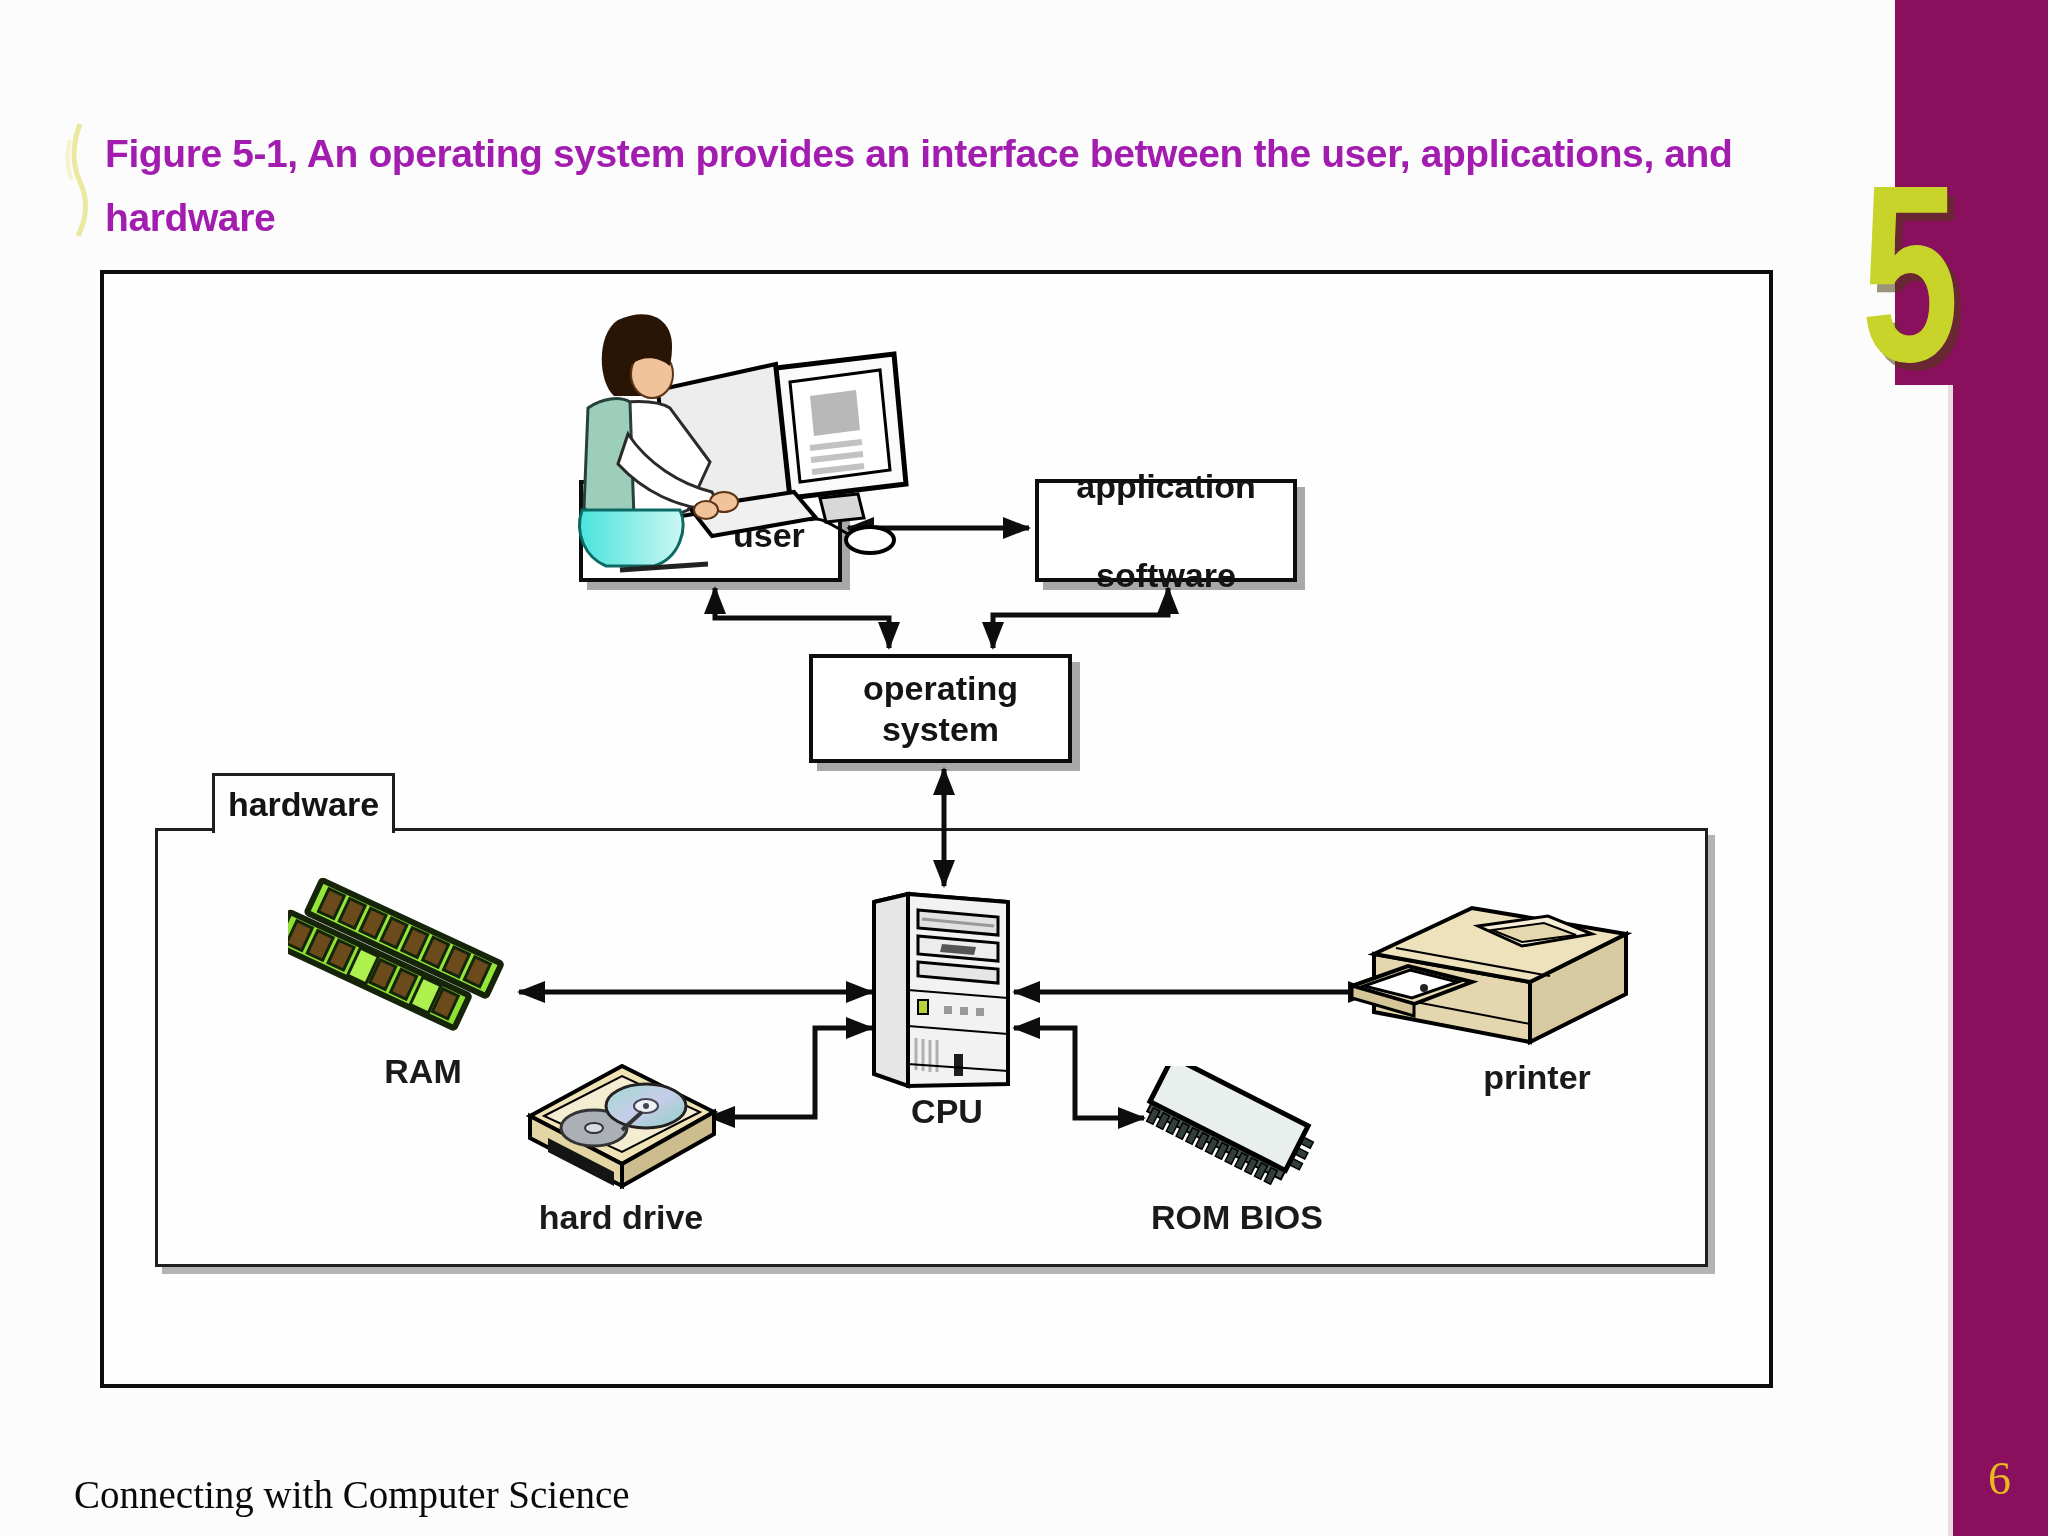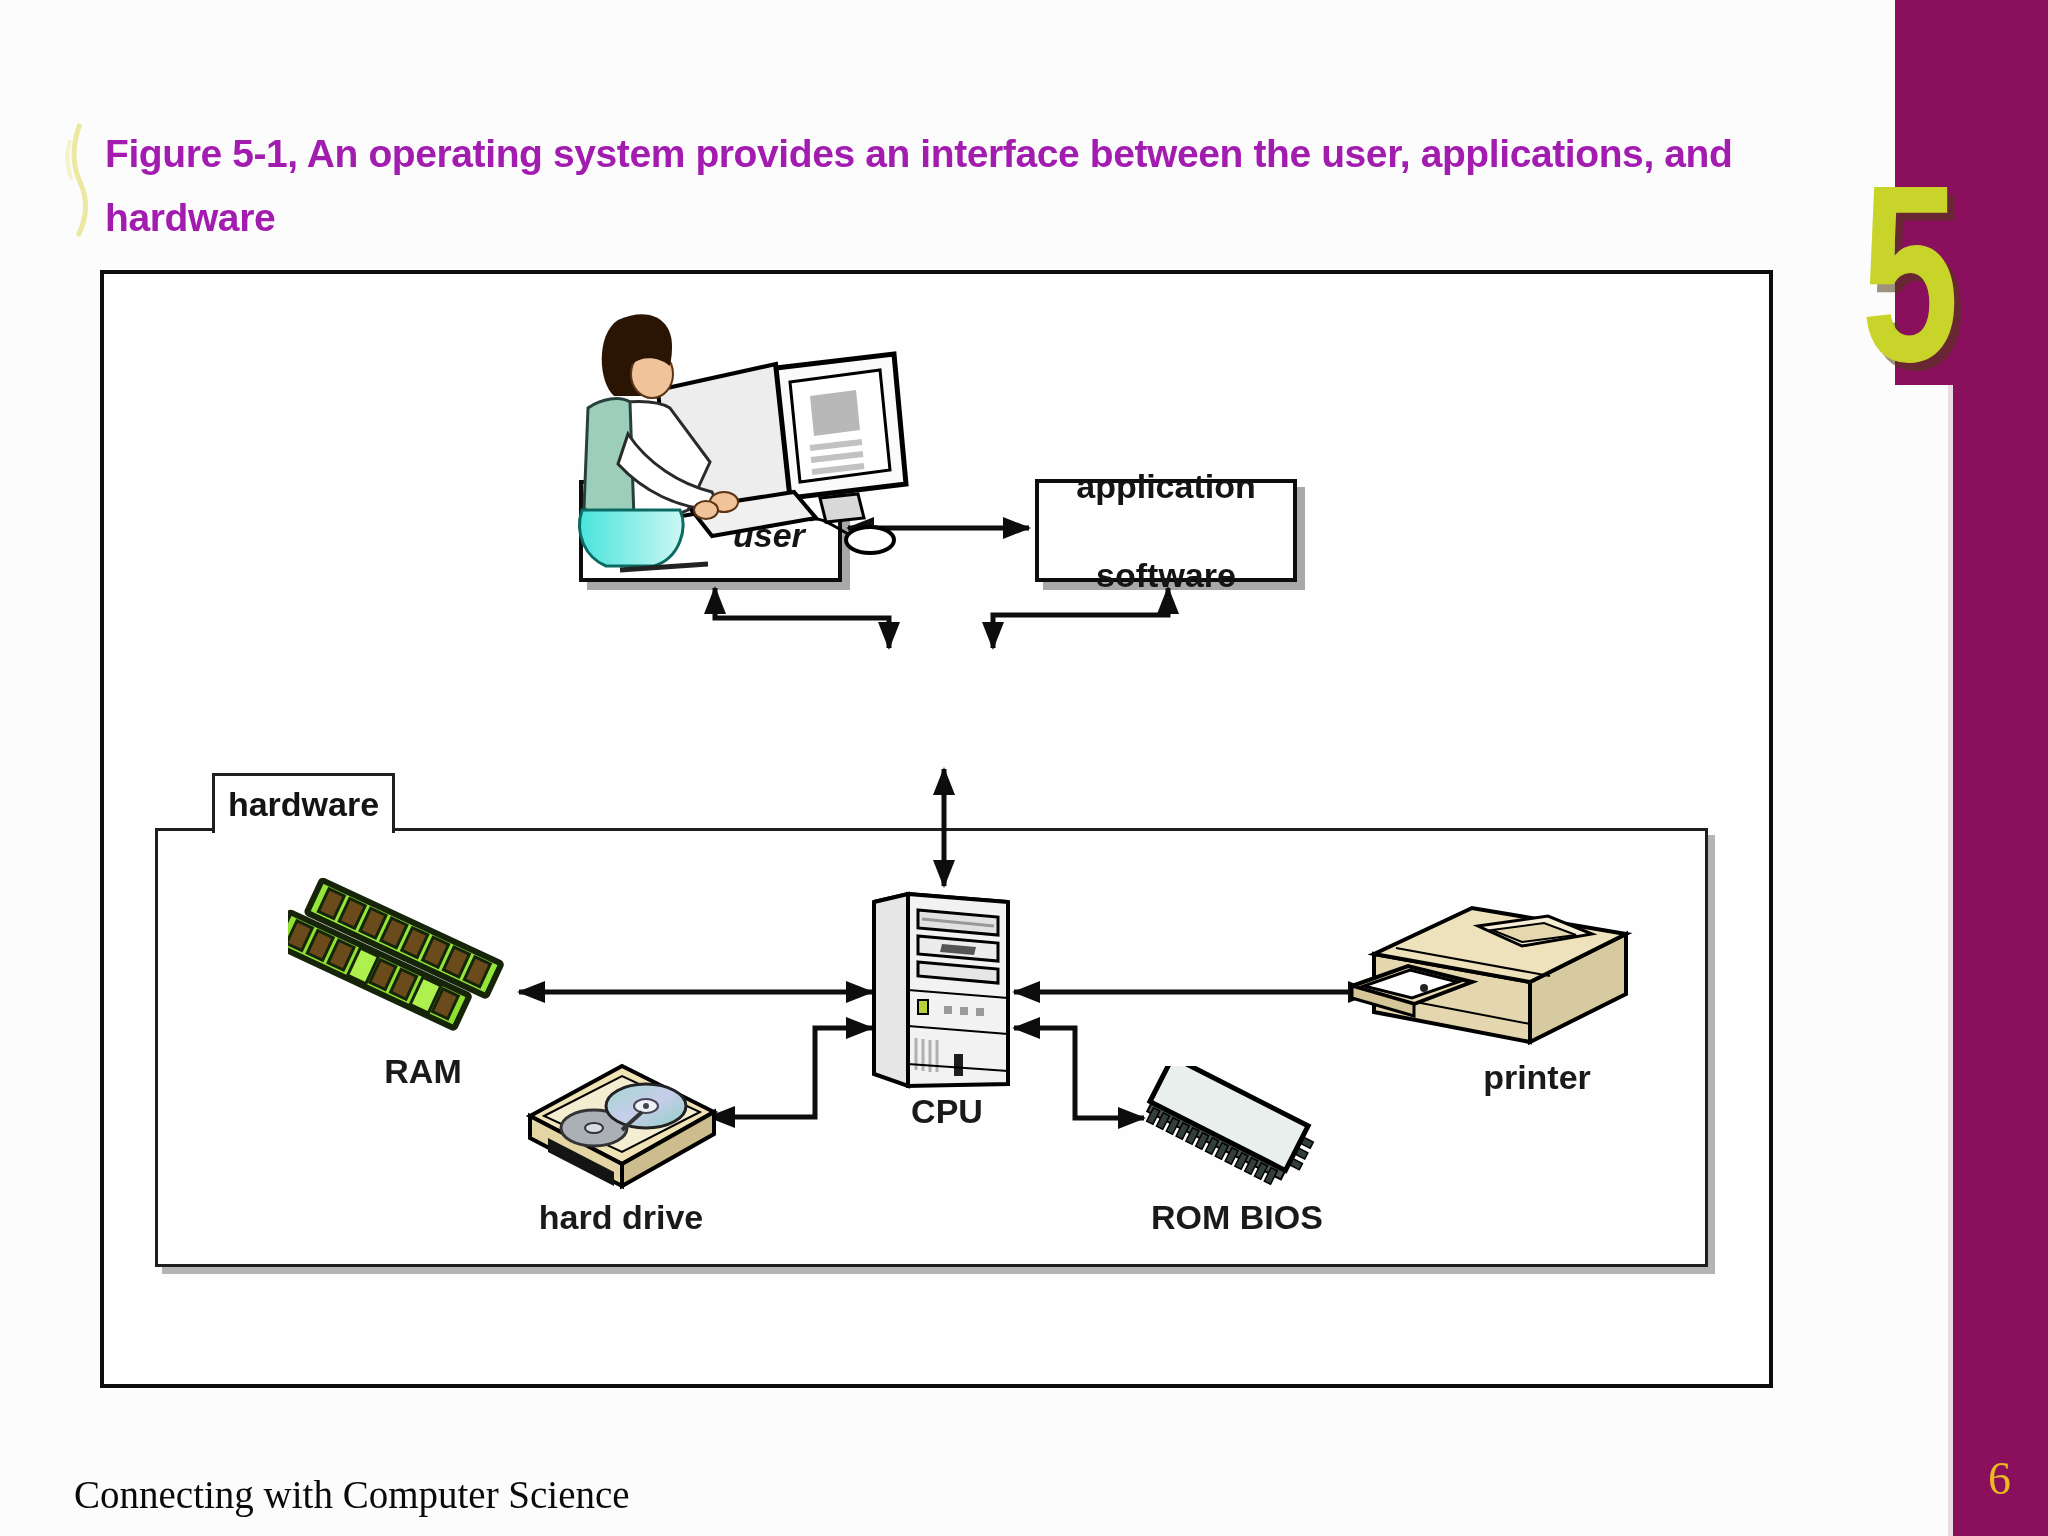--- a/index.html
+++ b/index.html
@@ -23,21 +23,21 @@
     color:#a21caf;font-size:39px;font-weight:600;line-height:64px;letter-spacing:-0.4px;}
   .squiggle{position:absolute;left:56px;top:102px;z-index:1;}
   
   .figure-box{position:absolute;left:100px;top:270px;width:1673px;height:1118px;
     border:4px solid #0d0d0d;background:#fefefe;box-sizing:border-box;z-index:1;}
   .node{position:absolute;background:#fff;border:4px solid #0d0d0d;
     box-sizing:border-box;box-shadow:8px 8px 0 #a8a8a8;z-index:4;
     display:flex;flex-direction:column;justify-content:center;align-items:center;
     font-size:34px;font-weight:600;color:#141414;line-height:41px;text-align:center;}
   .user-box{left:579px;top:480px;width:263px;height:102px;}
-  .user-box .lbl{position:absolute;left:150px;top:31px;font-style:italic;}
+  .user-box .lbl{position:absolute;left:150px;top:31px;}
   .app-box{left:1035px;top:479px;width:262px;height:103px;gap:48px;}
   .os-box{left:809px;top:654px;width:263px;height:109px;}
   .hw-box{position:absolute;left:155px;top:828px;width:1553px;height:439px;
     border:3px solid #1f1f1f;background:#fefefe;box-sizing:border-box;
     box-shadow:7px 7px 0 #b4b4b4;z-index:2;}
   .hw-tab{position:absolute;left:212px;top:773px;width:183px;height:60px;
     border:3px solid #1f1f1f;border-bottom:none;background:#fefefe;
     box-sizing:border-box;z-index:3;display:flex;justify-content:center;
     align-items:center;font-size:34px;font-weight:600;color:#141414;}
   
@@ -93,20 +93,24 @@
       <path d="M1014,1028 L1075,1028 L1075,1118 L1144,1118" marker-start="url(#ah)" marker-end="url(#ah)"></path>
     </g>
   </svg>
 
   <div class="node user-box">
     <span class="lbl">user</span>
   </div>
   <div class="node app-box">
     <span>application</span>
     <span>software</span>
+  </div>
+  <div class="node os-box">
+    <span>operating</span>
+    <span>system</span>
   </div>
 
   <svg class="clip" style="left:558px;top:312px;" width="360" height="272" viewBox="0 0 360 272">
 
     <polygon points="100,78 218,52 232,186 112,206" fill="#ededed" stroke="#000" stroke-width="4"></polygon>
     <polygon points="218,56 336,42 348,172 232,186" fill="#fafafa" stroke="#000" stroke-width="5"></polygon>
     <polygon points="232,70 322,58 332,158 242,170" fill="#ffffff" stroke="#000" stroke-width="3"></polygon>
     <polygon points="252,84 298,78 302,118 256,124" fill="#b8b8b8"></polygon>
     <g stroke="#c2c2c2" stroke-width="6">
       <line x1="252" y1="136" x2="304" y2="130"></line>

